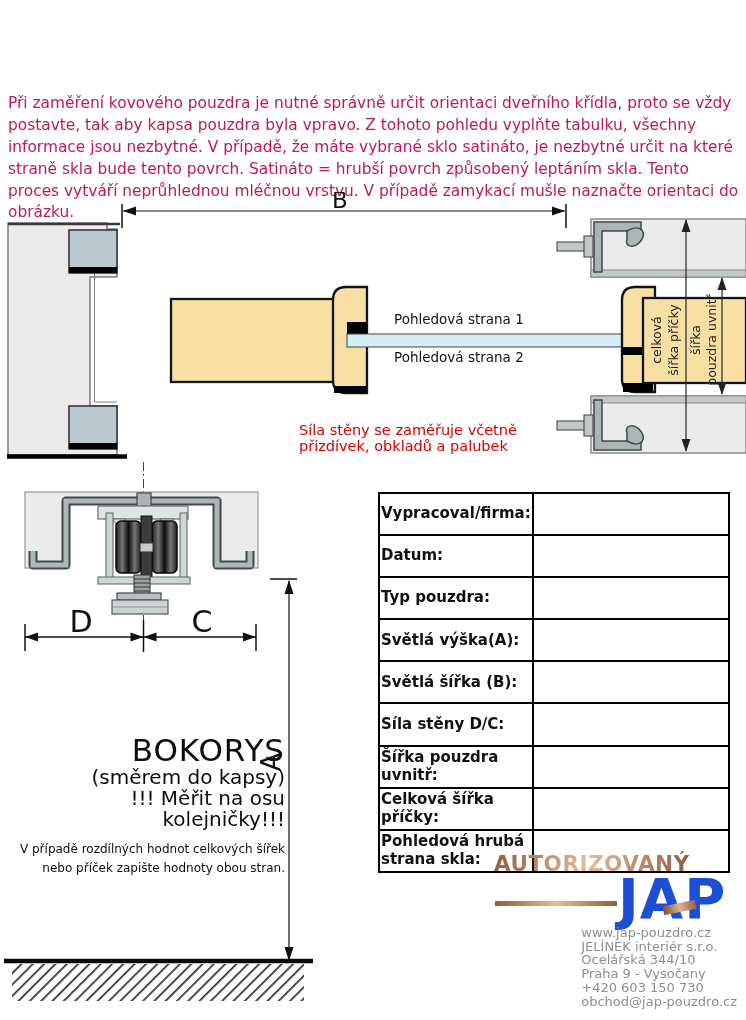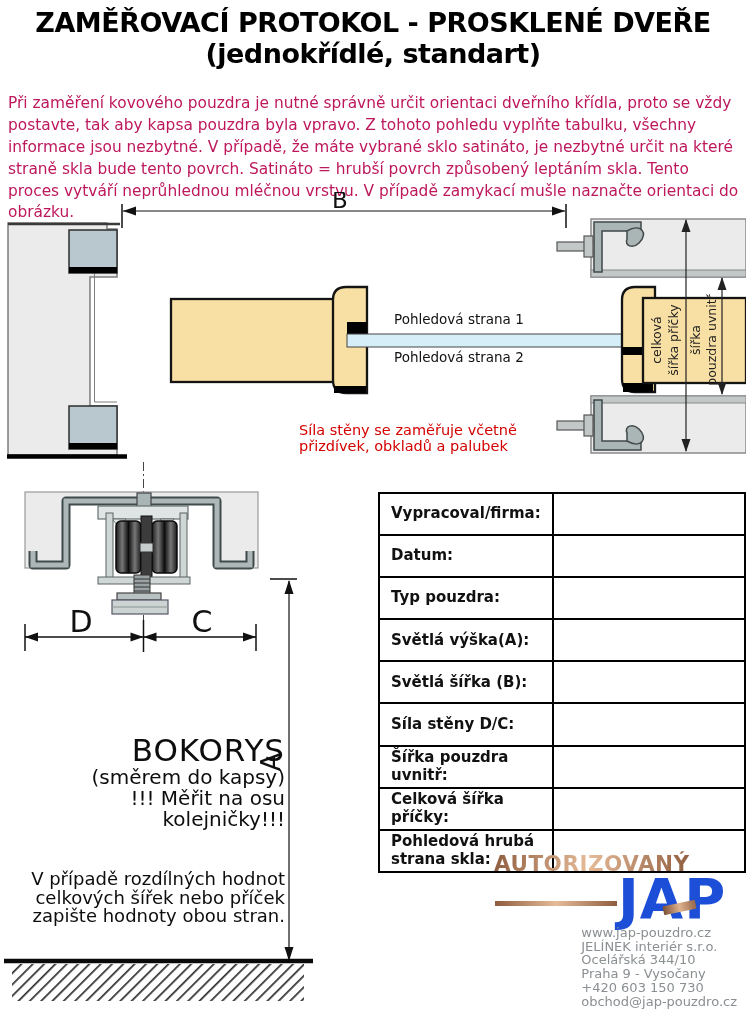--- a/index.html
+++ b/index.html
@@ -8,48 +8,44 @@
   .abs{position:absolute;}
   
   #title{left:0;top:7px;width:746px;text-align:center;font-weight:bold;
          font-size:27px;line-height:31px;letter-spacing:-0.5px;color:#000;}
   
   #intro{left:8px;top:78px;width:733px;font-size:15.4px;line-height:21.8px;color:#be185d;}
   
   #bokorys-block{left:3px;top:733px;width:282px;text-align:right;color:#0d0d0d;}
   #bokorys-block .big{font-size:31px;line-height:34px;letter-spacing:1px;}
   #bokorys-block .sub{font-size:20px;line-height:21px;}
-  #bokorys-block .note{font-size:18px;line-height:18.5px;margin-top:40px;}
+  #bokorys-block .note{font-size:12px;line-height:18.5px;margin-top:10px;}
   
   #form-table{left:378px;top:492px;border-collapse:collapse;}
-  #form-table td{border:2.6px solid #000;height:38.1px;padding:1px 11px;vertical-align:middle;}
+  #form-table td{border:2.6px solid #000;height:38.1px;padding:1px 1px;vertical-align:middle;}
   #form-table td.lbl{width:150px;max-width:150px;font-weight:bold;font-size:15px;line-height:17.5px;}
   #form-table td.val{width:192px;}
   
   .copper-text{font-weight:bold;background:linear-gradient(100deg,#8e5c3e 0%,#e6bb98 48%,#8e5c3e 100%);
       -webkit-background-clip:text;background-clip:text;color:transparent;}
   #dealer1{left:494px;top:851px;font-size:21.5px;letter-spacing:0.5px;}
   #dealer2{left:494px;top:873px;font-size:21.5px;letter-spacing:0.5px;}
   #copper-bar{left:495px;top:901px;width:122px;height:5px;
       background:linear-gradient(90deg,#8e5c3e,#e6bb98,#8e5c3e);}
   #jap-logo{left:618px;top:866px;font-size:56px;font-weight:bold;color:#1d4ed8;letter-spacing:1px;}
   #jap-ribbon{left:663px;top:903px;width:33px;height:9px;transform:rotate(-12deg);
       background:linear-gradient(90deg,#7d4f35,#dfb28f,#96684a);border-radius:1px;}
   #contact{right:9px;top:926px;text-align:left;font-size:13px;line-height:13.7px;color:#8a8f92;}
   svg text{font-family:"DejaVu Sans","Liberation Sans",sans-serif;}
 </style>
 </head>
 <body>
 
 <div id="page">
 
-  <div class="abs" id="title">
-    <div>ZAMĚŘOVACÍ PROTOKOL - PROSKLENÉ DVEŘE</div>
-    <div>(jednokřídlé, standart)</div>
-  </div>
 
   <p class="abs" id="intro">Při zaměření kovového pouzdra je nutné správně určit orientaci dveřního křídla, proto se vždy postavte, tak aby kapsa pouzdra byla vpravo. Z tohoto pohledu vyplňte tabulku, všechny informace jsou nezbytné. V případě, že máte vybrané sklo satináto, je nezbytné určit na které straně skla bude tento povrch. Satináto = hrubší povrch způsobený leptáním skla. Tento proces vytváří neprůhlednou mléčnou vrstvu. V případě zamykací mušle naznačte orientaci do obrázku.</p>
 
   <svg class="abs" style="left:0;top:192px" width="746" height="268" viewBox="0 192 746 268">
 
     <g>
       <path d="M8,223 H107 V229 H117 V277 H90 V406 H117 V455 H8 Z" fill="#ebebeb" stroke="#7d7d7d" stroke-width="1.5"></path>
       <path d="M117,271 H94.5 V402 H117" fill="none" stroke="#7d7d7d" stroke-width="1"></path>
       <line x1="8" y1="224" x2="120" y2="224" stroke="#3a3a3a" stroke-width="2.5"></line>
       <line x1="7" y1="456.5" x2="127" y2="456.5" stroke="#000" stroke-width="4.5"></line>

